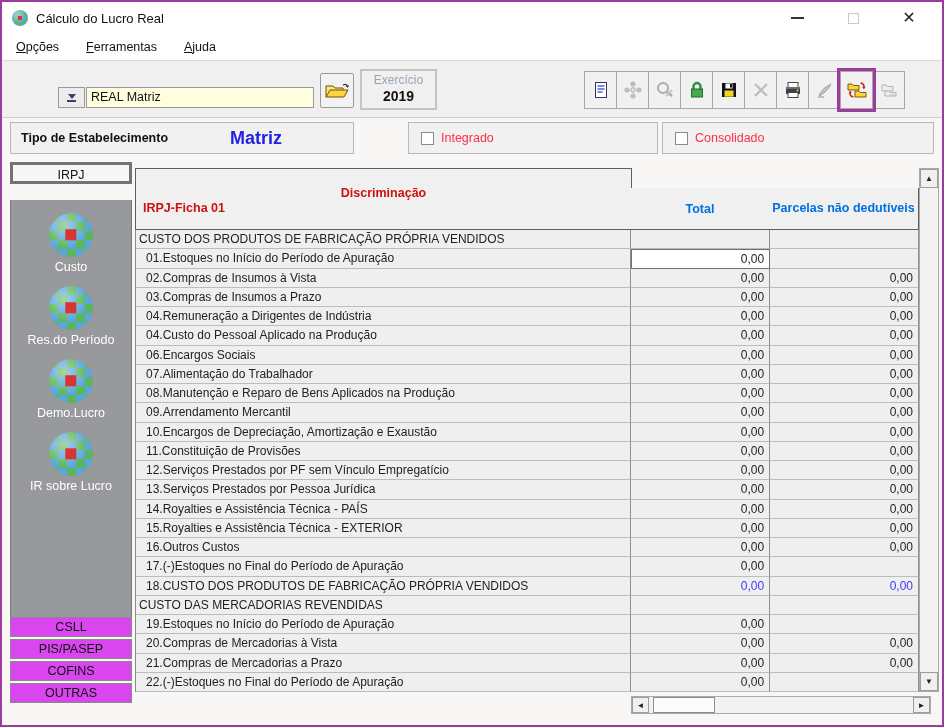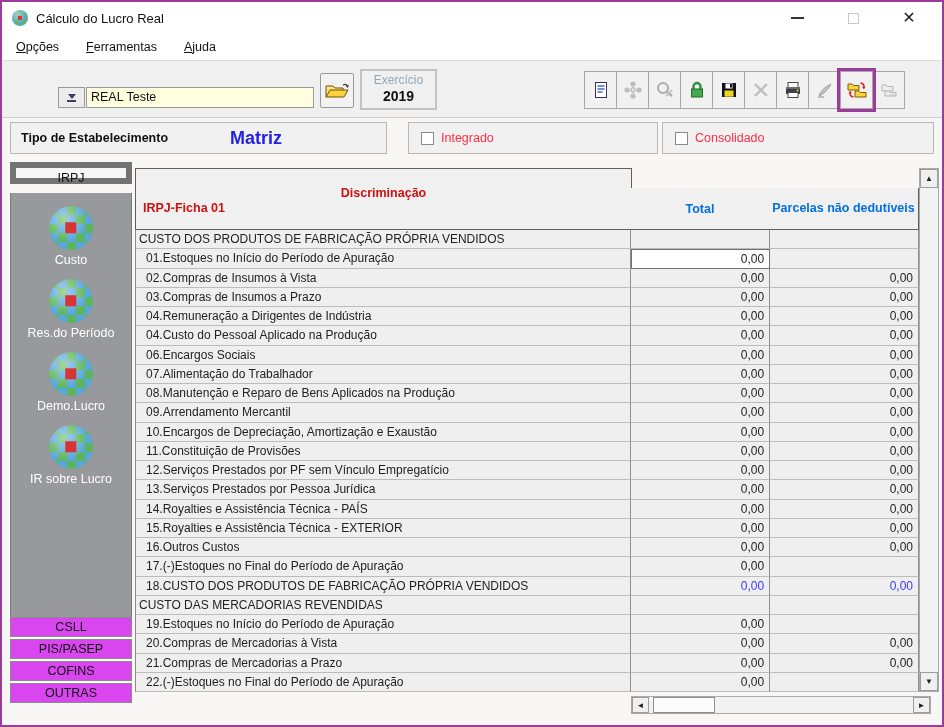--- a/index.html
+++ b/index.html
@@ -49,33 +49,33 @@
   .ex-value { font-size:14px; font-weight:bold; color:#111; margin-top:1px; }
 
   .tb-buttons { position:absolute; left:583px; top:10px; display:flex; }
   .tb-btn { width:33px; height:38px; background:#f1f1f1; border:1px solid #a6a6a6; margin-left:-1px;
             display:flex; align-items:center; justify-content:center; position:relative; }
   .tb-btn.highlighted { outline:3px solid #9b3b9b; outline-offset:0; z-index:2; }
 
   
   .tipo-panel { position:absolute; top:120px; height:32px; background:#f1f1f1; border:1px solid #b8b8b8;
                 display:flex; align-items:center; }
-  .tipo-1 { left:8px; width:377px; }
+  .tipo-1 { left:8px; width:344px; }
   .tipo-2 { left:406px; width:250px; }
   .tipo-3 { left:660px; width:272px; }
   .tipo-label { font-size:12.5px; font-weight:bold; color:#111; margin-left:10px; }
   .tipo-value { font-size:18px; font-weight:bold; color:#2222e6; margin-left:62px; }
   .checkbox { width:13px; height:13px; background:#fff; border:1px solid #8a8a8a; margin-left:12px; }
   .chk-label { font-size:12.5px; color:#ff2d44; margin-left:7px; }
 
   
   .sidebar { position:absolute; left:8px; top:160px; width:122px; height:541px; }
-  .irpj-tab { height:22px; background:#f6f6f6; border:6px solid #737373; text-align:center;
+  .irpj-tab { height:22px; background:#f6f6f6; border:3px solid #737373; text-align:center;
               font-size:12.5px; line-height:20px; color:#111; }
-  .side-panel { position:absolute; left:0; top:31px; width:122px; height:431px; background:#98999d;
+  .side-panel { position:absolute; left:0; top:38px; width:122px; height:431px; background:#98999d;
                 border:1px solid #7a7a7a; border-top:none; display:flex; flex-direction:column;
                 align-items:center; padding-top:13px; }
   .side-item { display:flex; flex-direction:column; align-items:center; margin-bottom:12px; cursor:pointer; }
   .sphere { --s:44px; width:var(--s); height:var(--s); border-radius:50%; position:relative;
             background-color:#5aa7dd;
             background-image:radial-gradient(circle at 35% 28%, rgba(255,255,255,.45), transparent 55%),
               repeating-conic-gradient(#58a7dc 0% 25%, #5cb55c 25% 50%);
             background-size:cover, 18px 18px; }
   .sphere::after { content:""; position:absolute; left:50%; top:50%; width:26%; height:26%;
                    transform:translate(-50%,-50%); background:#d93434; }
@@ -148,21 +148,21 @@
       <div class="menu-item"><u>O</u>pções</div>
       <div class="menu-item"><u>F</u>erramentas</div>
       <div class="menu-item"><u>A</u>juda</div>
     </div>
 
   <div class="toolbar">
     <div class="emp-code">0300</div>
     <div class="emp-spin">
         <div class="spin-ico"></div>
       </div>
-    <div class="emp-name">REAL Teste</div>
+    <div class="emp-name">REAL Matriz</div>
     <div class="open-btn">
         <svg width="26" height="20" viewBox="0 0 26 20">
           <path d="M2 16 V5 h7 l2 2 h8 v2" fill="#ffe28a" stroke="#6b5200"></path>
           <path d="M2 16 L6 9 H24 L20 16 Z" fill="#ffd23e" stroke="#6b5200"></path>
           <path d="M19 4 q4 -2 4 2" fill="none" stroke="#333" stroke-width="1.3"></path>
           <path d="M23.8 7 l-1.6 -2.2 2.8 -0.6 Z" fill="#333"></path>
         </svg>
       </div>
     <div class="exercicio">
       <div class="ex-label">Exercício</div>

